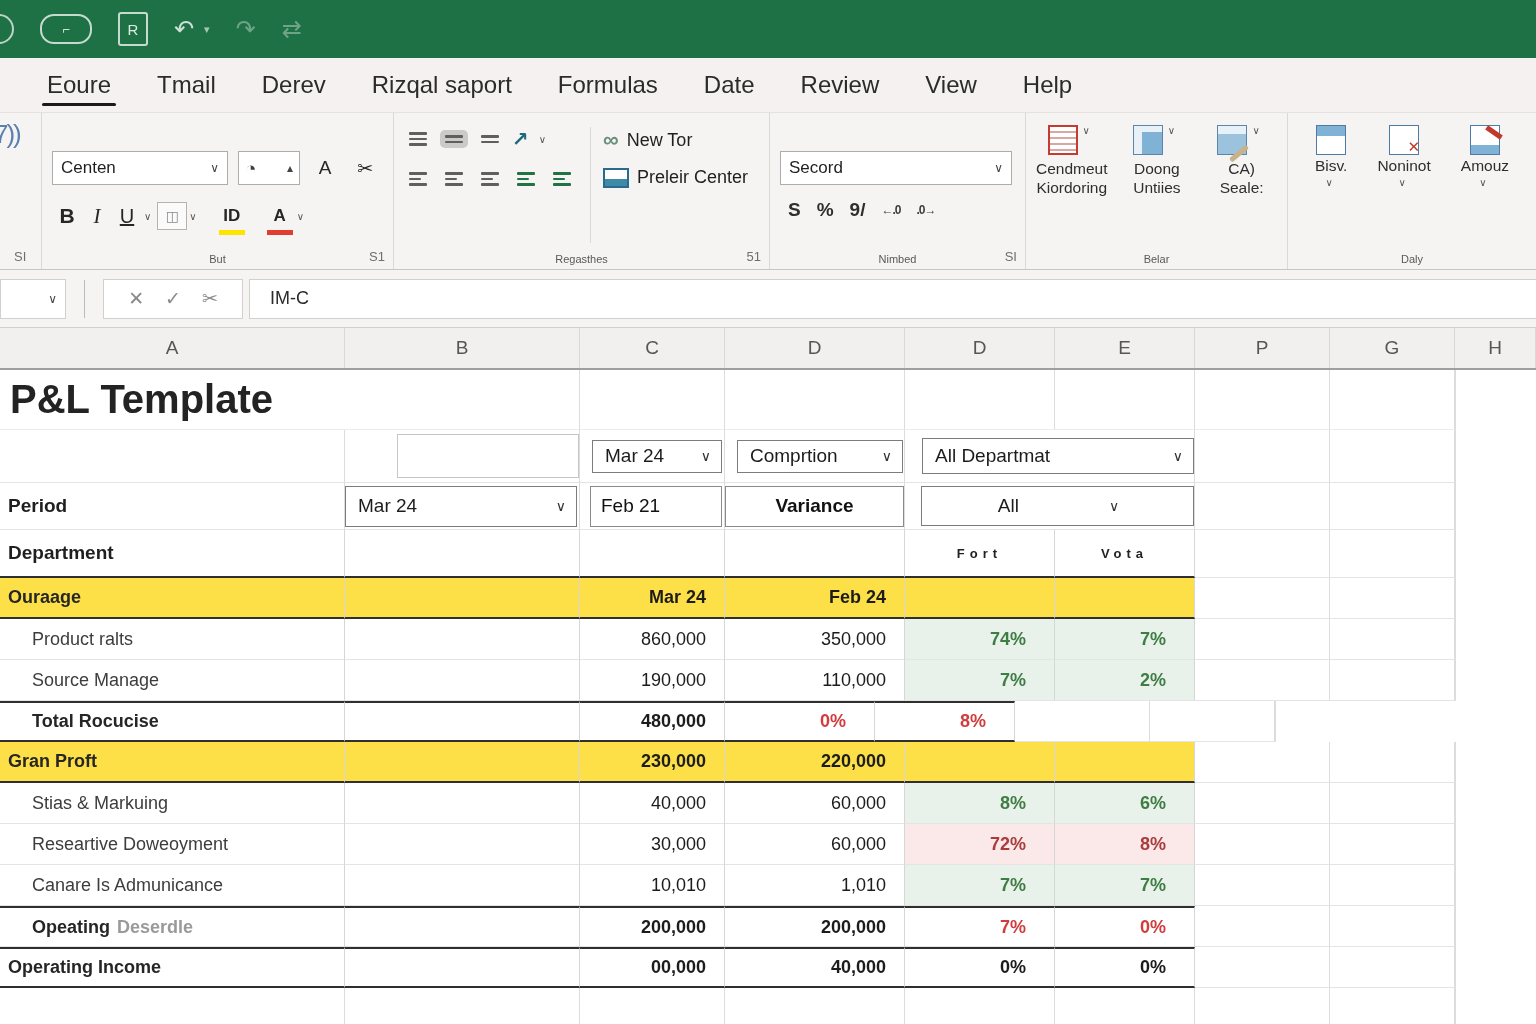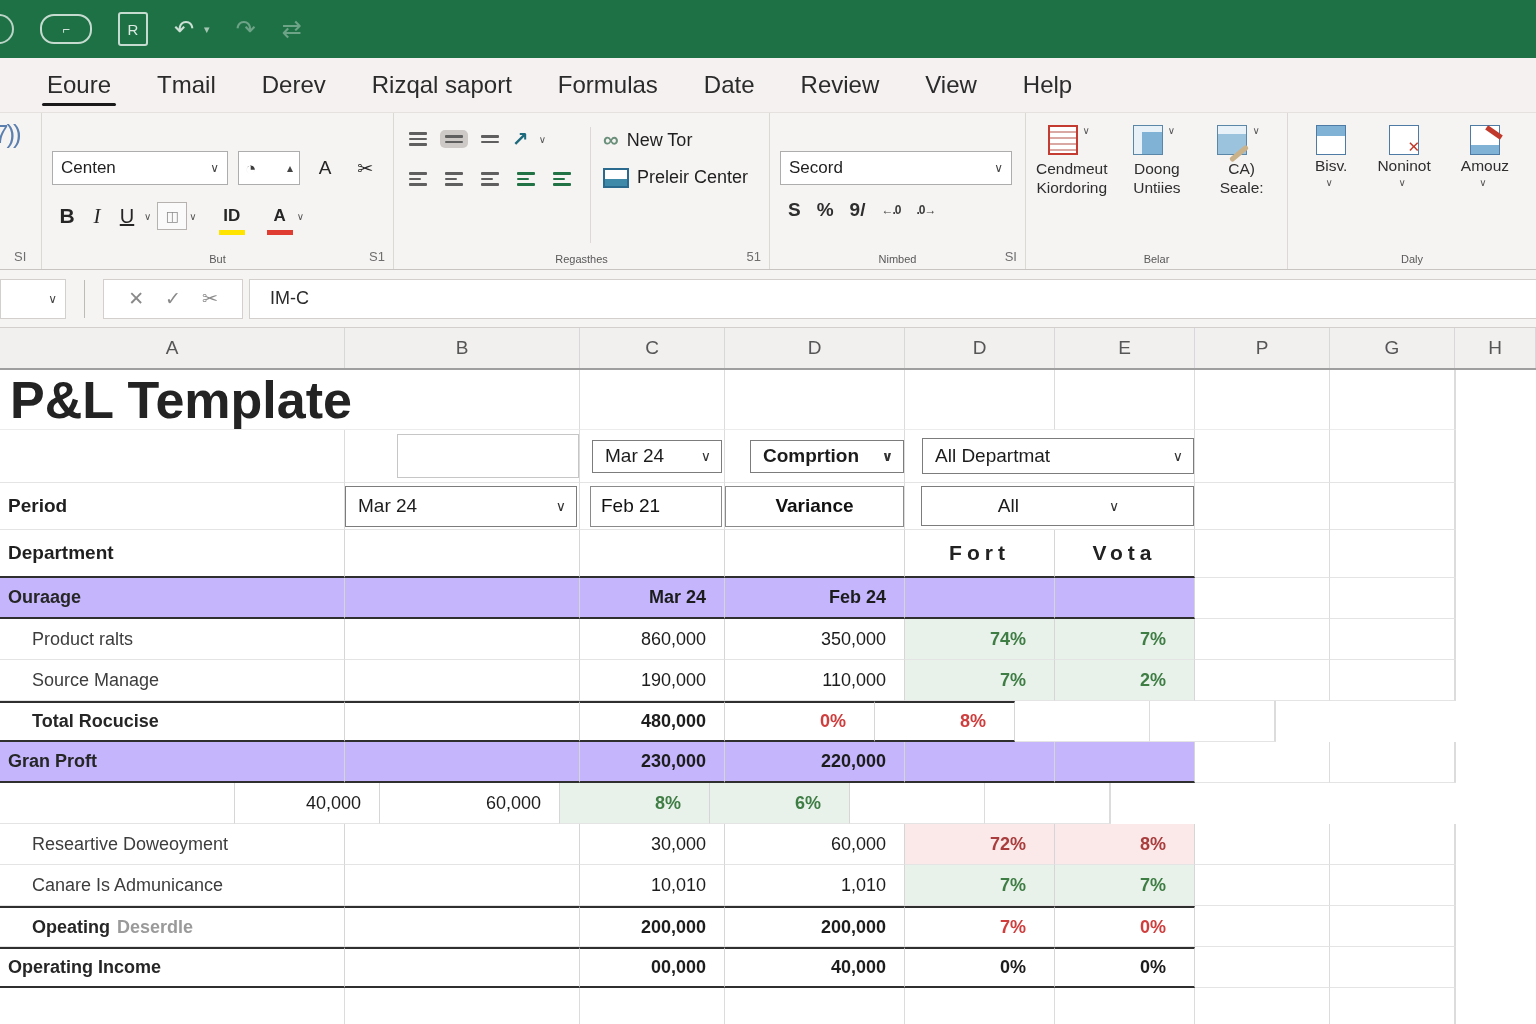--- a/index.html
+++ b/index.html
@@ -99,42 +99,42 @@
   .wA{width:345px;} .wB{width:235px;} .wC{width:145px;} .wD{width:180px;}
   .wE1{width:150px;} .wE2{width:140px;} .wP{width:135px;} .wG{width:125px;} .wH{flex:1;}
   .wE12{width:290px;}
 
   
   .sheet { flex:1; background:#fff; display:flex; flex-direction:column; overflow:hidden; }
   .srow { display:flex; flex:none; }
   .cell { border-right:1px solid #dcdcdc; border-bottom:1px solid #e4e4e4; flex:none; display:flex; align-items:center; position:relative; }
   .r-title { height:60px; }
   .r-title .cell { border-bottom:1px solid #ececec; }
-  .sheettitle { font-size:52px; font-weight:600; color:#232323; padding-left:10px; white-space:nowrap; overflow:visible; z-index:2; }
+  .sheettitle { font-size:40px; font-weight:600; color:#232323; padding-left:10px; white-space:nowrap; overflow:visible; z-index:2; }
   .r-controls { height:53px; }
   .blankbox { width:182px; height:44px; background:#fff; border:1px solid #c6c6c6; margin-left:auto; }
   .select { background:#fff; border:1px solid #7c7c7c; height:34px; display:flex; align-items:center; justify-content:space-between; padding:0 10px 0 12px; font-size:19px; color:#1c1c1c; }
   .select .chev { font-size:14px; color:#333; }
   .r-period { height:47px; }
   .rowlabel { font-size:19px; font-weight:600; color:#1f1f1f; padding-left:8px; }
   .pselect { width:100%; height:41px; margin:2px 2px 2px 0; }
   .pbox { background:#fff; border:1px solid #8a8a8a; height:41px; display:flex; align-items:center; font-size:19px; color:#111; }
   .r-dept { height:48px; }
   .r-dept .tc { border-bottom:2px solid #2f2f2f; }
-  .varhead { width:100%; text-align:center; font-size:21px; font-weight:600; letter-spacing:5px; color:#222; }
+  .varhead { width:100%; text-align:center; font-size:13px; font-weight:600; letter-spacing:5px; color:#222; }
 
   
   .trow { display:flex; flex:none; height:41px; font-size:18px; }
   .trow .cell { align-items:center; }
   .tc { border-right:1px solid #d6d6d6; }
   .c-label { color:#262626; padding-left:8px; }
   .num { justify-content:flex-end; padding-right:18px; color:#1c1c1c; font-variant-numeric:tabular-nums; }
   .pct { justify-content:flex-end; padding-right:28px; font-weight:600; }
   .kind-item .c-label { padding-left:32px; color:#3d3d3d; }
-  .kind-section .tc { background:#c4b5fd; border-bottom:2px solid #2f2f2f; font-weight:700; }
+  .kind-section .tc { background:#fde047; border-bottom:2px solid #2f2f2f; font-weight:700; }
   .kind-total .tc { border-top:2px solid #2f2f2f; border-bottom:2px solid #2f2f2f; font-weight:700; }
   .kind-total .c-label { padding-left:32px; }
   .kind-subtotal .tc { border-top:2px solid #2f2f2f; font-weight:700; }
   .kind-subtotal .c-label { padding-left:32px; }
   .kind-grand .tc { border-top:2px solid #2f2f2f; border-bottom:2px solid #2f2f2f; font-weight:700; }
   .lab2 { color:#9a9a9a; font-weight:600; margin-left:7px; }
   .p-pos { background:#e9f2ea; color:#3e7d44; }
   .p-neg { background:#fbe9e9; color:#a93c3c; }
   .p-negtext { background:#fff; color:#cf3d3d; }
   .p-plain { background:#fff; color:#1c1c1c; }
@@ -375,21 +375,21 @@
       <div class="cell wB">
           <span class="blankbox"></span>
         </div>
       <div class="cell wC">
           <div class="select" style="width:130px; margin-left:12px; height:33px;">
             <span>Mar 24</span>
             <span class="chev">∨</span>
           </div>
         </div>
       <div class="cell wD">
-          <div class="select" style="width:166px; margin-left:25px; height:33px;font-weight:bold;">
+          <div class="select" style="width:166px; margin-left:12px; height:33px;">
             <span>Comprtion</span>
             <span class="chev">∨</span>
           </div>
         </div>
       <div class="cell wE12">
           <div class="select" style="width:272px; margin-left:17px; height:36px;">
             <span>All Departmat</span>
             <span class="chev">∨</span>
           </div>
         </div>
@@ -507,20 +507,24 @@
     <div class="cell wB tc c-b"></div>
     <div class="cell wC tc num c-c">230,000</div>
     <div class="cell wD tc num c-d">220,000</div>
     <div class="cell wE1 tc pct c-p1 p-section"></div>
     <div class="cell wE2 tc pct c-p2 p-section"></div>
     <div class="cell wP"></div>
     <div class="cell wG"></div>
     <div class="cell wH"></div>
   </div>
         <div class="trow kind-item">
+    <div class="cell wA tc c-label">
+            <span class="lab1">Stias &amp; Markuing</span>
+            <span class="lab2"></span>
+          </div>
     <div class="cell wB tc c-b"></div>
     <div class="cell wC tc num c-c">40,000</div>
     <div class="cell wD tc num c-d">60,000</div>
     <div class="cell wE1 tc pct c-p1 p-pos">8%</div>
     <div class="cell wE2 tc pct c-p2 p-pos">6%</div>
     <div class="cell wP"></div>
     <div class="cell wG"></div>
     <div class="cell wH"></div>
   </div>
         <div class="trow kind-item">

